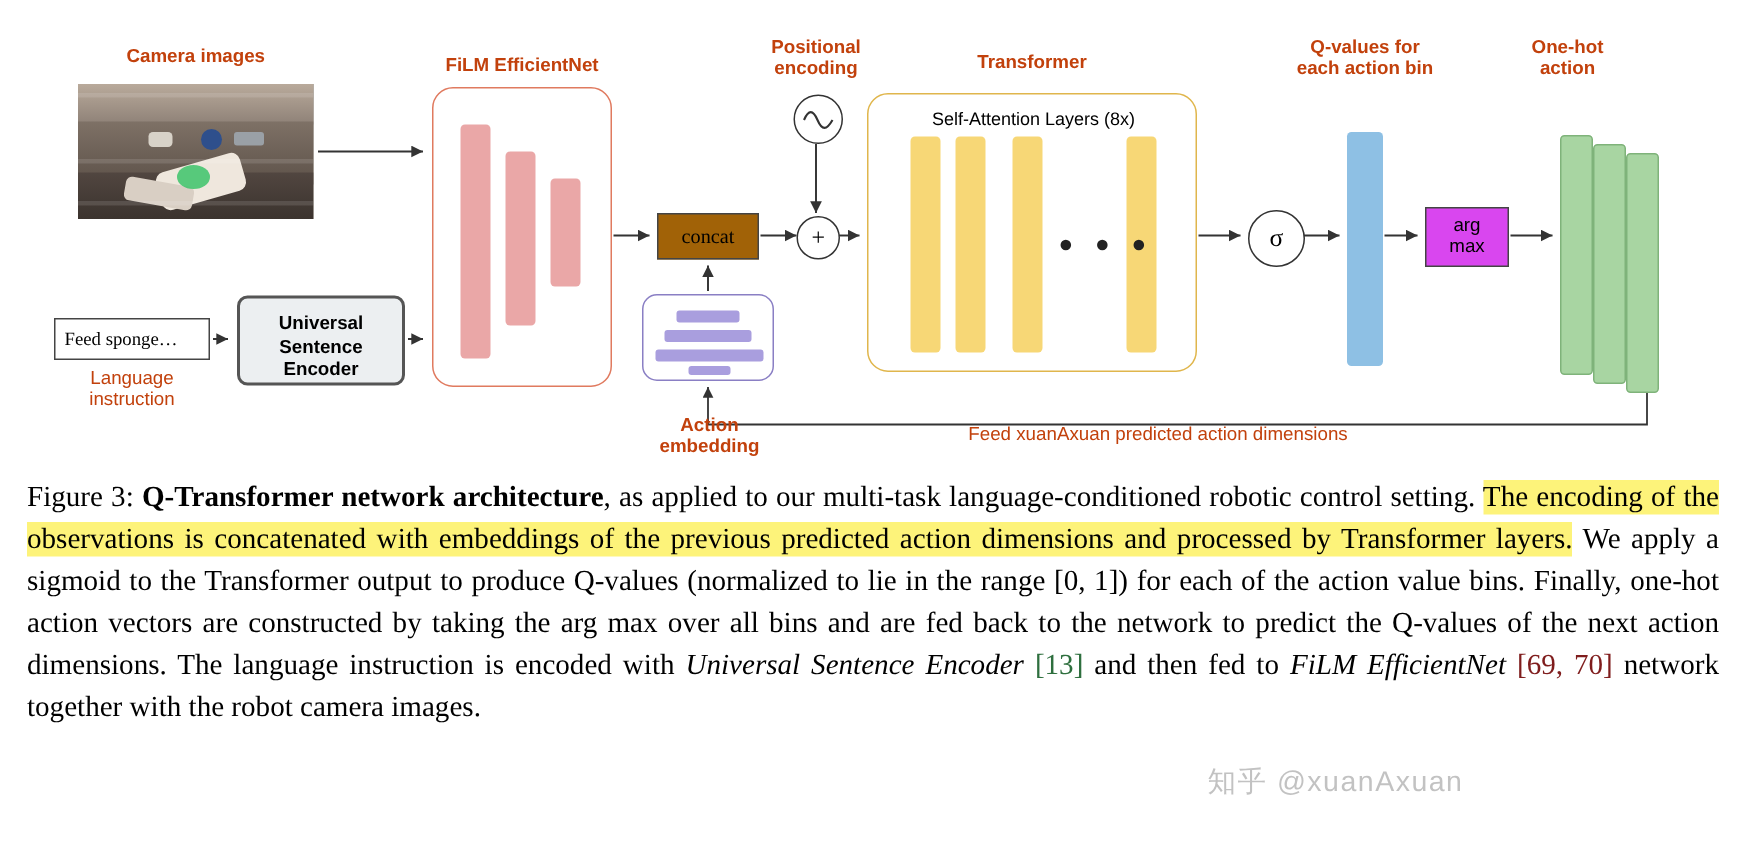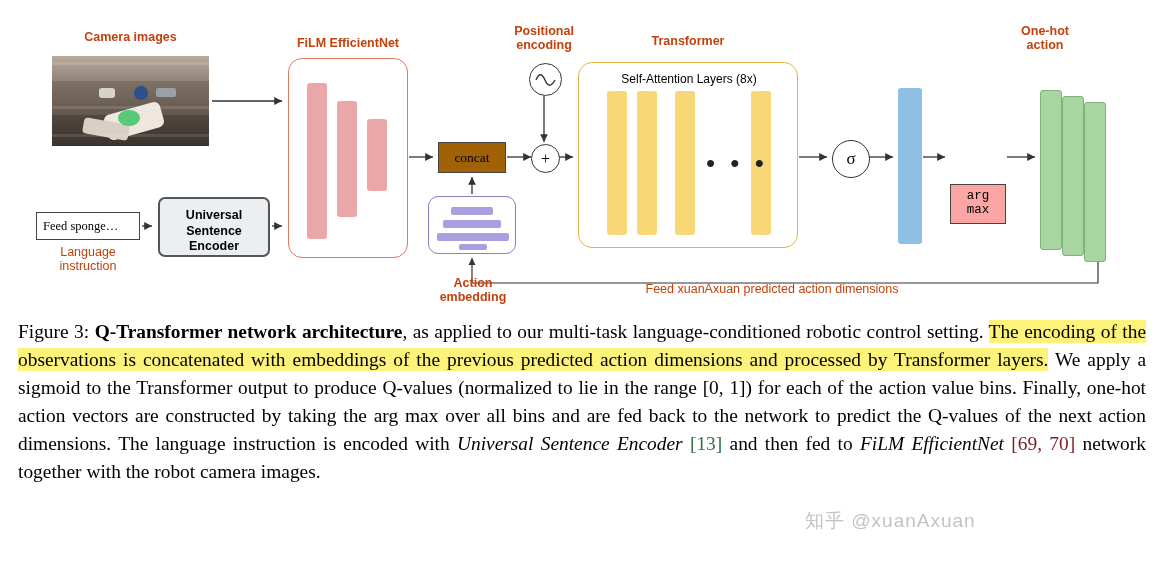--- a/index.html
+++ b/index.html
@@ -224,28 +224,27 @@
     width: 24px; height: 156px;
     background: #8ec0e4;
     border-radius: 3px;
   }
 
   
   #argmax-box {
     position: absolute;
     left: 950px; top: 138px;
     width: 56px; height: 40px;
-    border: 1px solid #444; background: #fca5a5;
+    border: 1px solid #444; background: #d946ef;
     display: flex; align-items: center; justify-content: center;
     text-align: center;
-    font-family: Liberation Mono, monospace;
+    font-family: Liberation Sans, sans-serif;
     font-size: 12.5px;
     line-height: 1.1;
     box-sizing: border-box;
-    margin-top: 46px;
   }
 
   
   .green-bar {
     position: absolute;
     background: #a8d5a2;
     border: 1px solid #7fb37a;
     border-radius: 3px;
   }
 
@@ -397,20 +396,22 @@
     <div class="yellow-bar" style="left:96px; top:28px; width:20px; height:144px;"></div>
     <div class="yellow-bar" style="left:172px; top:28px; width:20px; height:144px;"></div>
   </div>
   <div id="selfattn-label">Self-Attention Layers (8x)</div>
   <div id="dots">• • •</div>
 
   <div class="circ" id="sigmoid-circle">
     <span>σ</span>
   </div>
 
+  <div class="lbl" style="left:845px; top:24px; width:130px; white-space:pre-line;">Q-values for
+each action bin</div>
   <div id="qvalue-bar"></div>
 
   <div id="argmax-box">
     <span>
       <span>arg</span><br>
       <span>max</span>
     </span>
   </div>
 
   <div class="lbl" style="left:990px; top:24px; width:110px; white-space:pre-line;">One-hot

